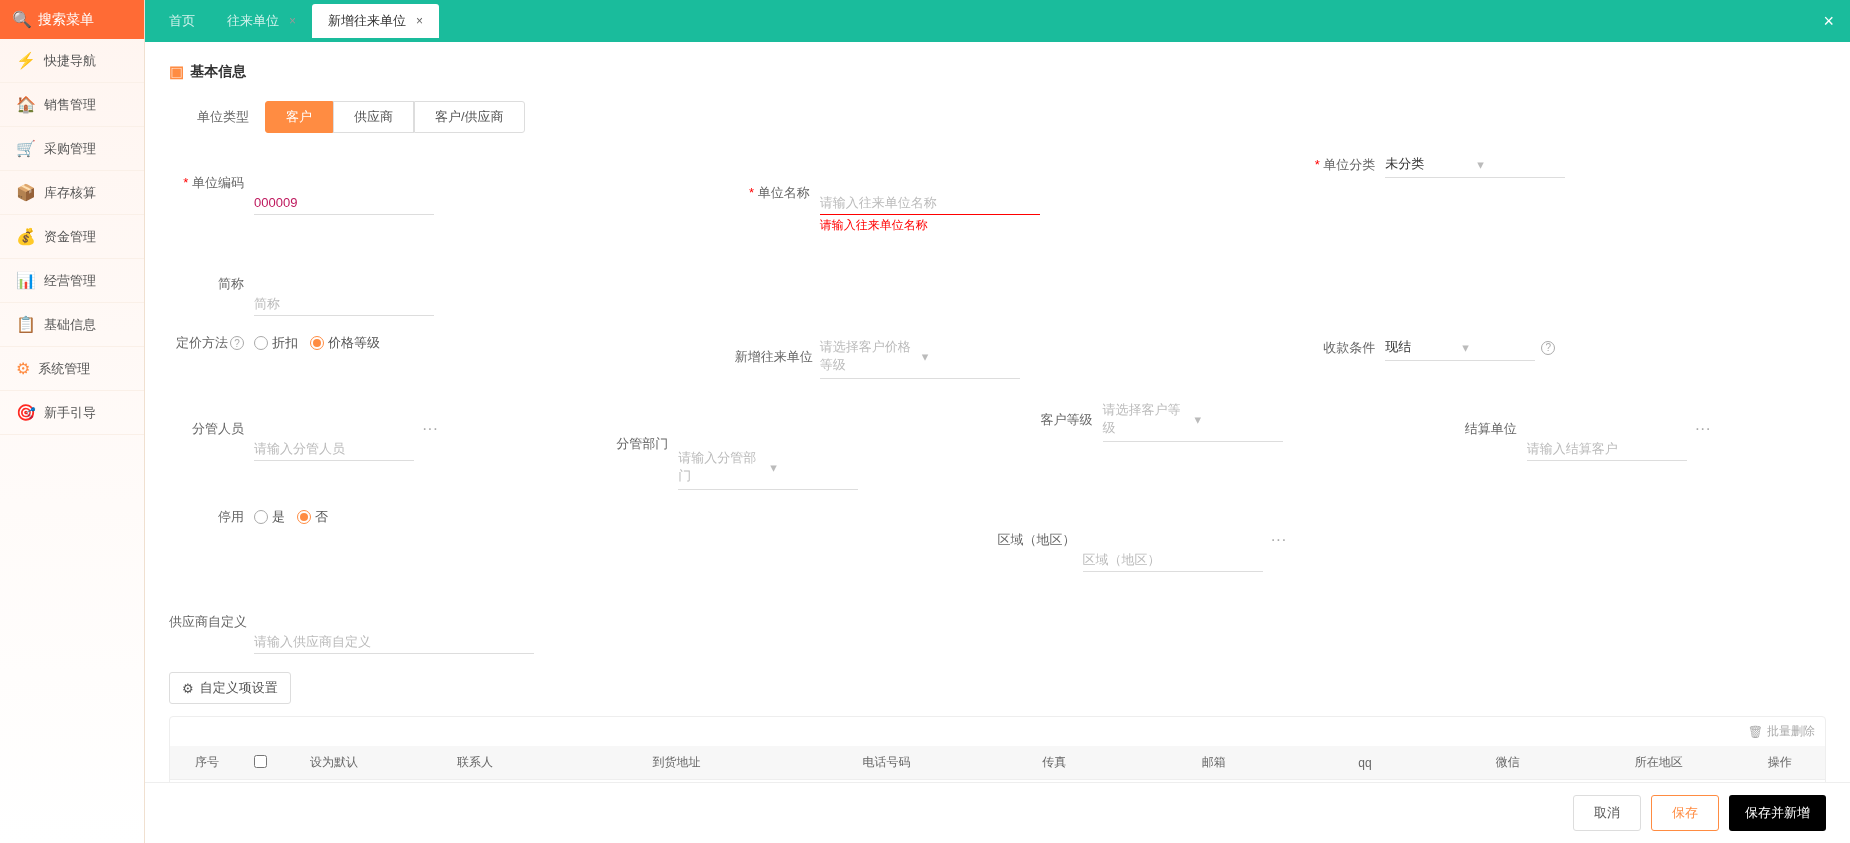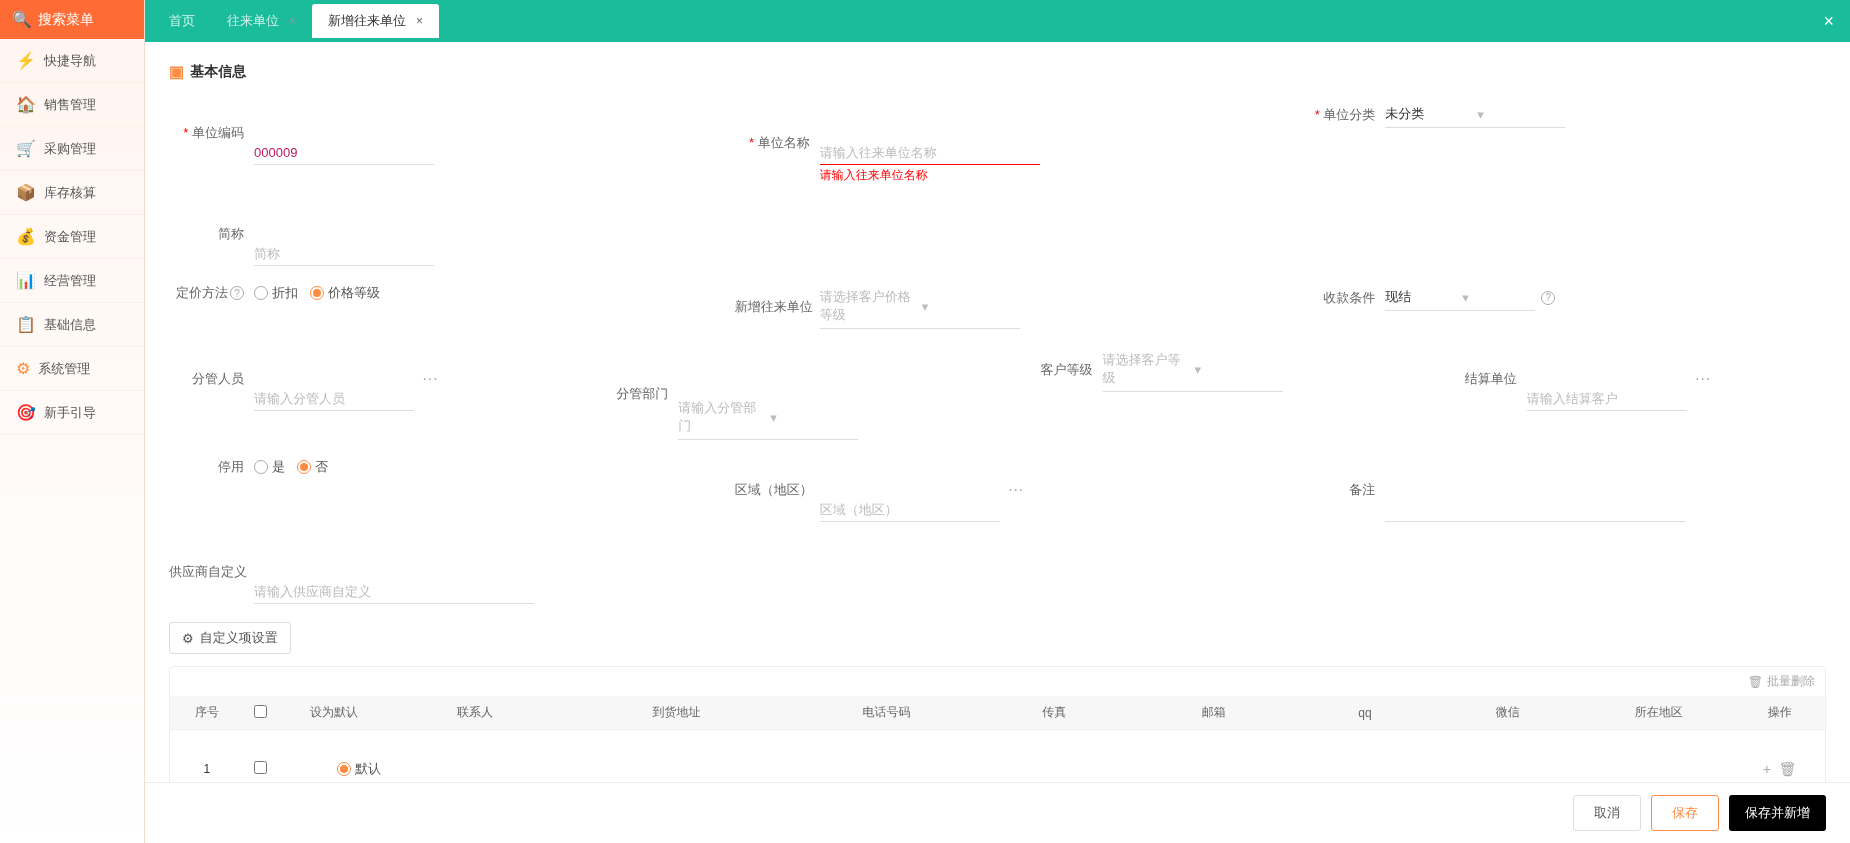--- a/index.html
+++ b/index.html
@@ -367,20 +367,26 @@
 
   <div class="form-container">
 
     
     <div class="section-title">
       <span class="section-icon">▣</span>
       <span>基本信息</span>
     </div>
 
     
+    <div class="unit-type-row">
+      <span class="field-label" style="width:80px;margin-right:16px;">单位类型</span>
+      <button class="type-btn active">客户</button>
+      <button class="type-btn">供应商</button>
+      <button class="type-btn">客户/供应商</button>
+    </div>
 
     
     <div class="form-row">
       <div class="form-field">
         <span class="field-label required">单位编码</span>
         <input type="text" value="000009" style="width: 180px;">
       </div>
       <div class="field-gap"></div>
       <div class="form-field">
         <span class="field-label required">单位名称</span>
@@ -494,24 +500,20 @@
           </div>
         </div>
       </div>
       <div class="field-gap"></div>
       <div class="form-field">
         <span class="field-label">区域（地区）</span>
         <input type="text" placeholder="区域（地区）" style="width: 180px;">
         <span class="more-btn">···</span>
       </div>
       <div class="field-gap"></div>
-      <div class="form-field">
-        <span class="field-label">备注</span>
-        <input type="text" style="width: 300px;">
-      </div>
     </div>
 
     
     <div class="form-row">
       <div class="form-field">
         <span class="field-label">供应商自定义</span>
         <input type="text" placeholder="请输入供应商自定义" style="width: 280px;">
       </div>
     </div>
 

